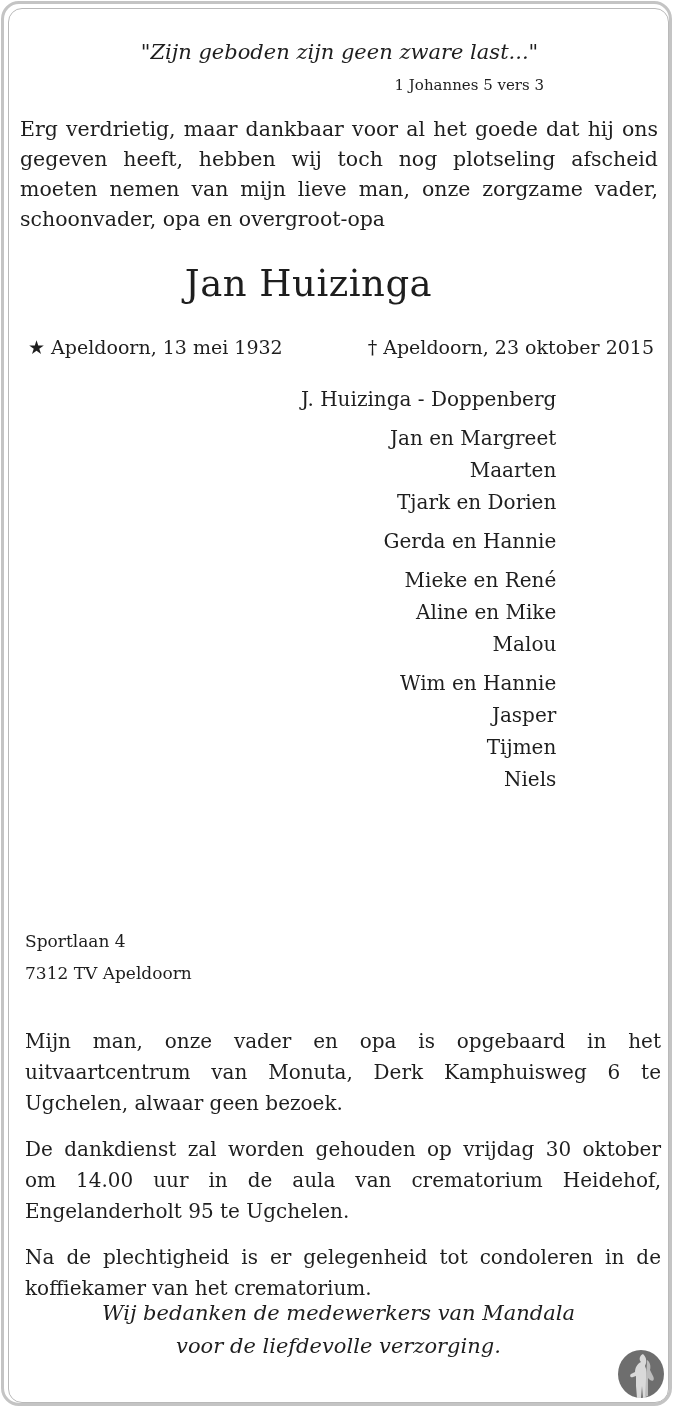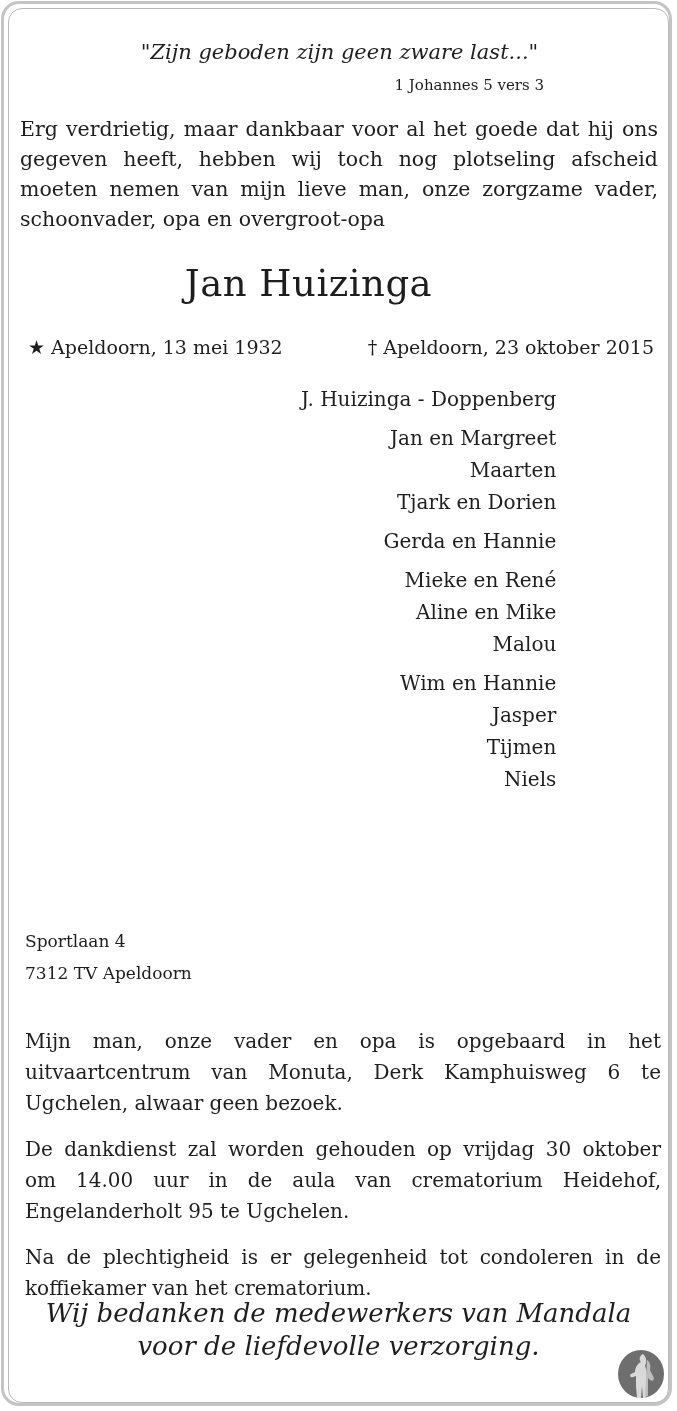--- a/index.html
+++ b/index.html
@@ -26,21 +26,21 @@
   .fam-line.child { padding-left:24px; }
   .fam-line i { font-style:italic; }
   .address { position:absolute; left:25px; top:925px; font-size:17px; line-height:32px; }
   .para { position:absolute; left:25px; width:636px; font-size:20px; line-height:31px;margin-top:20px; }
   .para span { display:block; }
   .para .j { text-align:justify; text-align-last:justify; }
   .p1 { top:1006px; }
   .p2 { top:1114px; }
   .p3 { top:1222px; }
   .thanks { position:absolute; left:0; width:677px; top:1297px; text-align:center;
-            font-style:italic; font-size:26px; line-height:33px; }
+            font-style:italic; font-size:21px; line-height:33px; }
   .logo { position:absolute; left:617px; top:1350px; width:48px; height:50px; }
 </style>
 </head>
 <body>
 
 <div class="frame-outer"></div>
 <div class="frame-inner"></div>
 
 <div class="txt quote">"Zijn geboden zijn geen zware last..."</div>
 <div class="txt ref">1 Johannes 5 vers 3</div>

